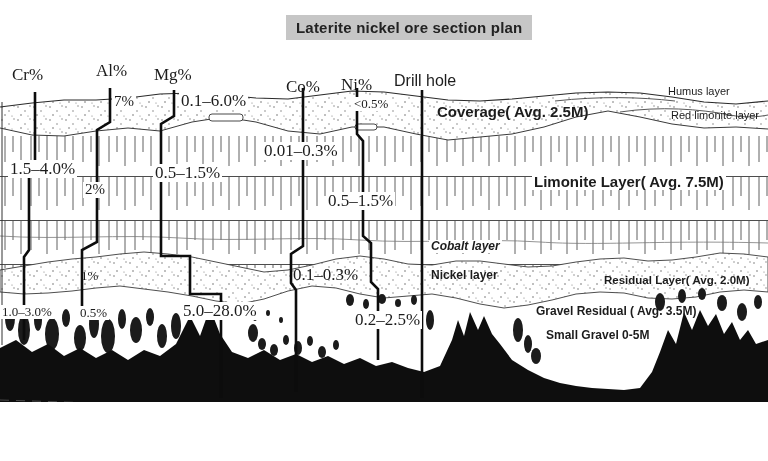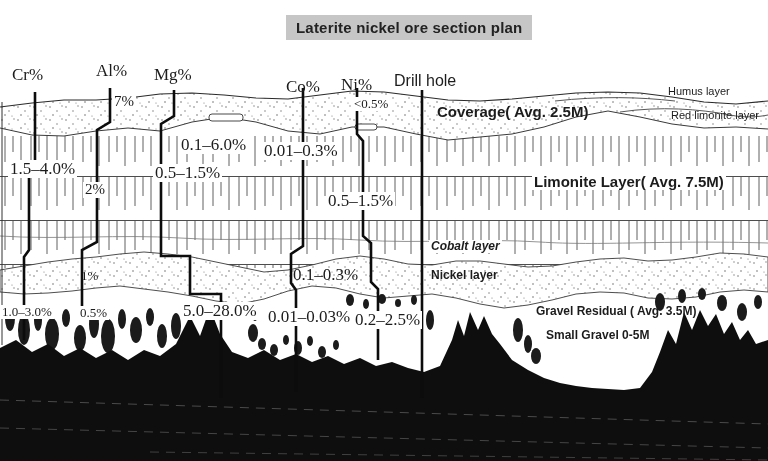--- a/index.html
+++ b/index.html
@@ -1,16 +1,16 @@
 <!DOCTYPE html>
 <html><head>
 <meta charset="utf-8">
 <style>
   html,body{margin:0;padding:0;background:#ffffff;}
-  .stage{position:relative;width:768px;height:461px;background:#ffffff;overflow:hidden;
+  .stage{position:relative;width:768px;height:402px;background:#ffffff;overflow:hidden;
          font-family:"Liberation Sans",sans-serif;color:#1c1c1c;}
   .stage svg{position:absolute;left:0;top:0;}
   .lbl{position:absolute;white-space:nowrap;line-height:1.05;color:#1c1c1c;}
   .serif-lg{font-family:"Liberation Serif",serif;font-size:17px;}
   .serif-md{font-family:"Liberation Serif",serif;font-size:15px;}
   .serif-sm{font-family:"Liberation Serif",serif;font-size:13px;}
   .sans-bold-lg{font-weight:700;font-size:15px;}
   .sans-bold-md{font-weight:700;font-size:12px;}
   .sans-bold-sm{font-weight:700;font-size:11.5px;}
   .sans-sm{font-size:11px;}
@@ -131,32 +131,32 @@
   <div class="lbl serif-lg" style="left:286px;top:78px;">Co%</div>
   <div class="lbl serif-lg" style="left:341px;top:76px;">Ni%</div>
   <div class="lbl sans-md" style="left:394px;top:73px;">Drill hole</div>
 
   <div class="lbl sans-sm" style="left:655px;top:86px;padding-left:13px;">Humus layer</div>
   <div class="lbl sans-bold-lg" style="left:437px;top:104px;">Coverage( Avg. 2.5M)</div>
   <div class="lbl sans-sm" style="left:671px;top:110px;">Red limonite layer</div>
   <div class="lbl sans-bold-lg wbg" style="left:532px;top:174px;">Limonite Layer( Avg. 7.5M)</div>
   <div class="lbl sans-bold-md wbg" style="left:429px;top:240px;font-style:italic;">Cobalt layer</div>
   <div class="lbl sans-bold-md" style="left:431px;top:269px;">Nickel layer</div>
+  <div class="lbl sans-bold-sm" style="left:604px;top:274px;">Residual Layer( Avg. 2.0M)</div>
   <div class="lbl sans-bold-md" style="left:536px;top:305px;">Gravel Residual ( Avg. 3.5M)</div>
   <div class="lbl sans-bold-md" style="left:546px;top:329px;">Small Gravel 0-5M</div>
 
   <div class="lbl serif-md wbg" style="left:112px;top:94px;">7%</div>
-  <div class="lbl serif-lg wbg" style="left:179px;top:92px;margin-top:44px;">0.1–6.0%</div>
+  <div class="lbl serif-lg wbg" style="left:179px;top:92px;">0.1–6.0%</div>
   <div class="lbl serif-sm wbg" style="left:352px;top:97px;">&lt;0.5%</div>
   <div class="lbl serif-lg wbg" style="left:8px;top:160px;">1.5–4.0%</div>
   <div class="lbl serif-md wbg" style="left:83px;top:182px;">2%</div>
   <div class="lbl serif-lg wbg" style="left:153px;top:164px;">0.5–1.5%</div>
   <div class="lbl serif-lg wbg" style="left:262px;top:142px;">0.01–0.3%</div>
   <div class="lbl serif-lg wbg" style="left:326px;top:192px;">0.5–1.5%</div>
   <div class="lbl serif-sm" style="left:81px;top:269px;">1%</div>
   <div class="lbl serif-lg" style="left:293px;top:266px;">0.1–0.3%</div>
   <div class="lbl serif-sm wbg" style="left:0px;top:305px;">1.0–3.0%</div>
   <div class="lbl serif-sm wbg" style="left:78px;top:306px;">0.5%</div>
   <div class="lbl serif-lg wbg" style="left:181px;top:302px;">5.0–28.0%</div>
-  <div class="lbl serif-lg wbg" style="left:266px;top:308px;">0.01–0.03%</div>
   <div class="lbl serif-lg wbg" style="left:353px;top:311px;">0.2–2.5%</div>
 
 </div>
 
 </body></html>

